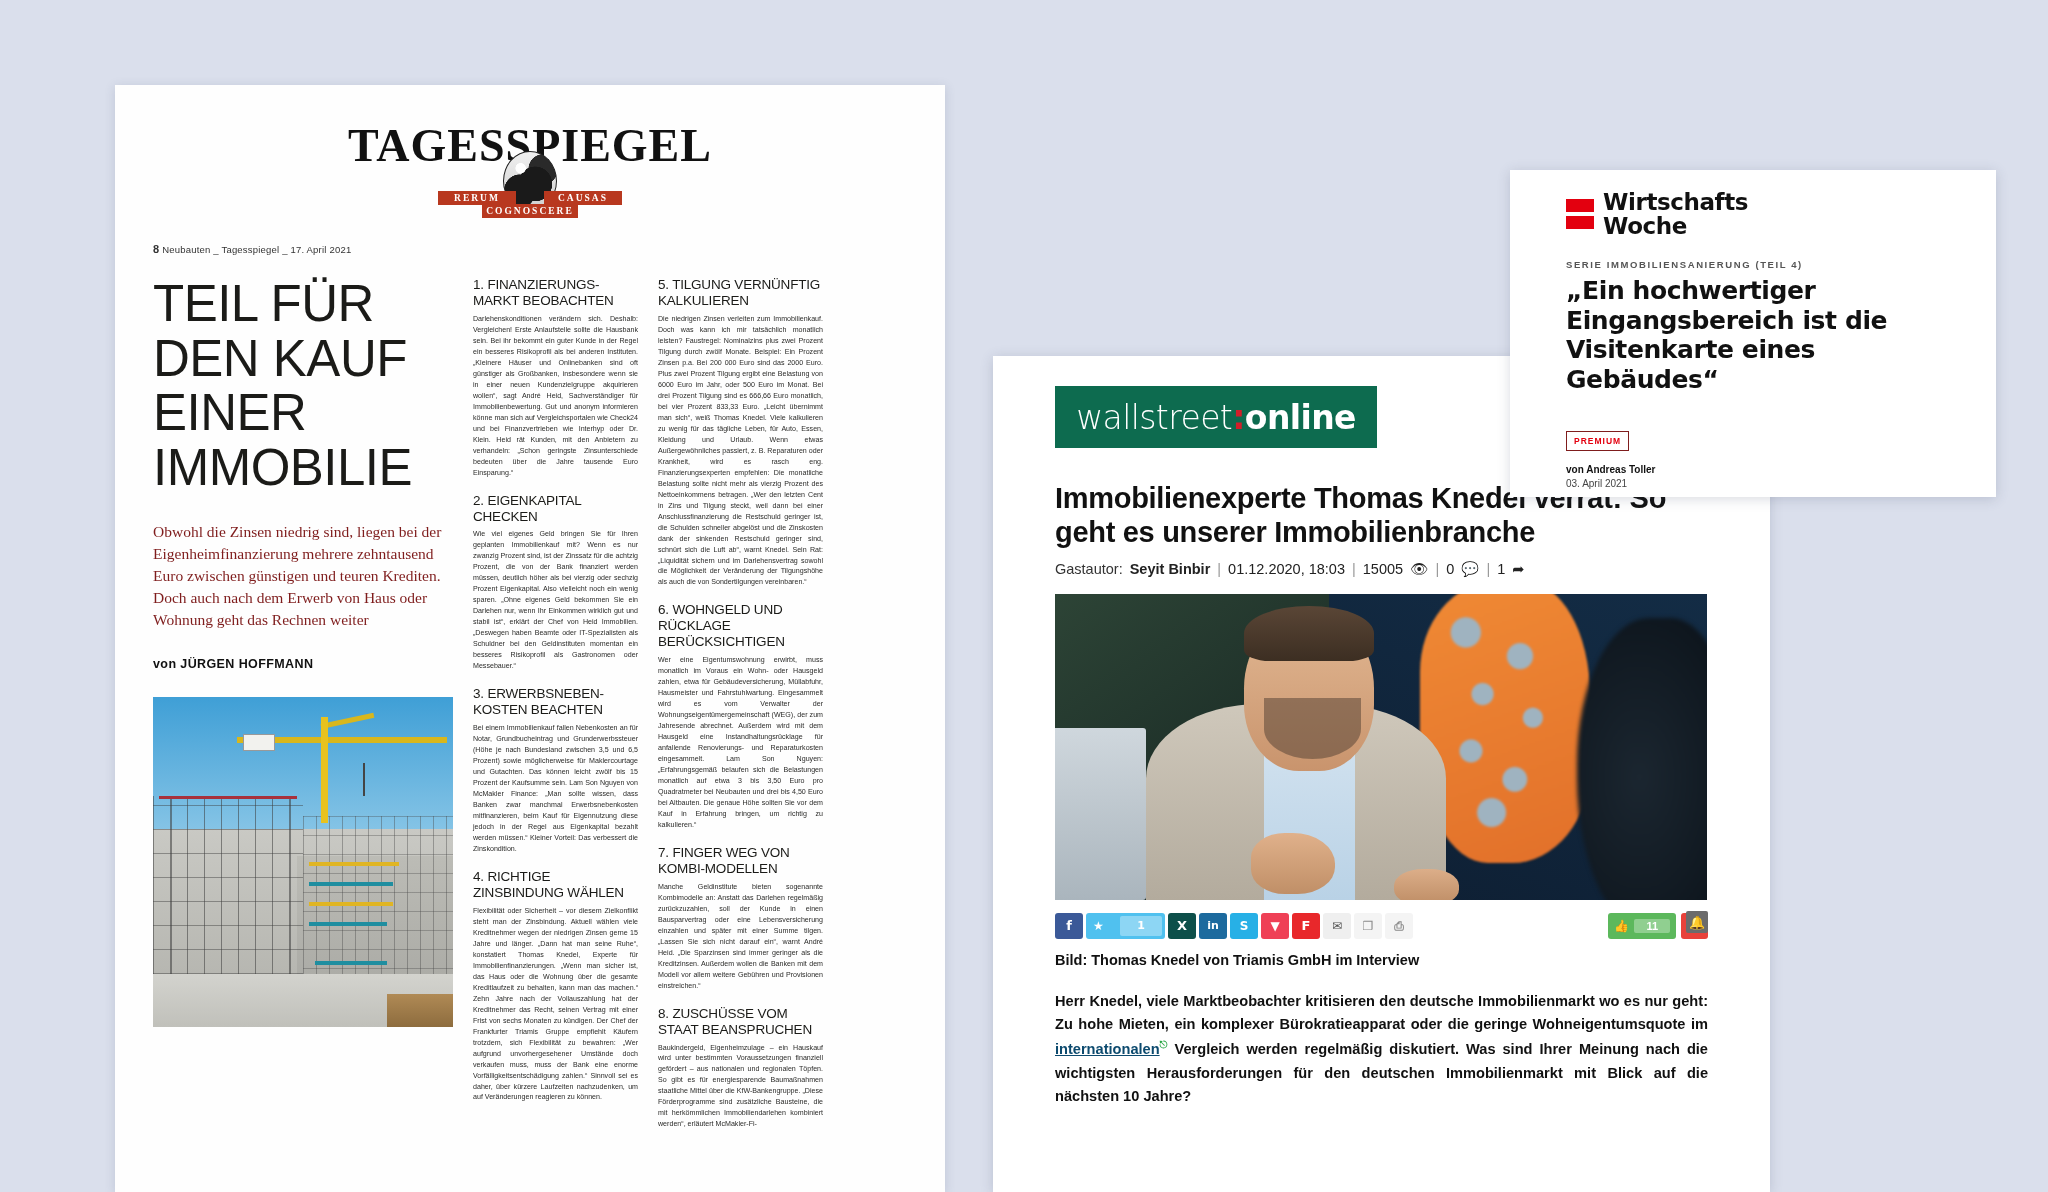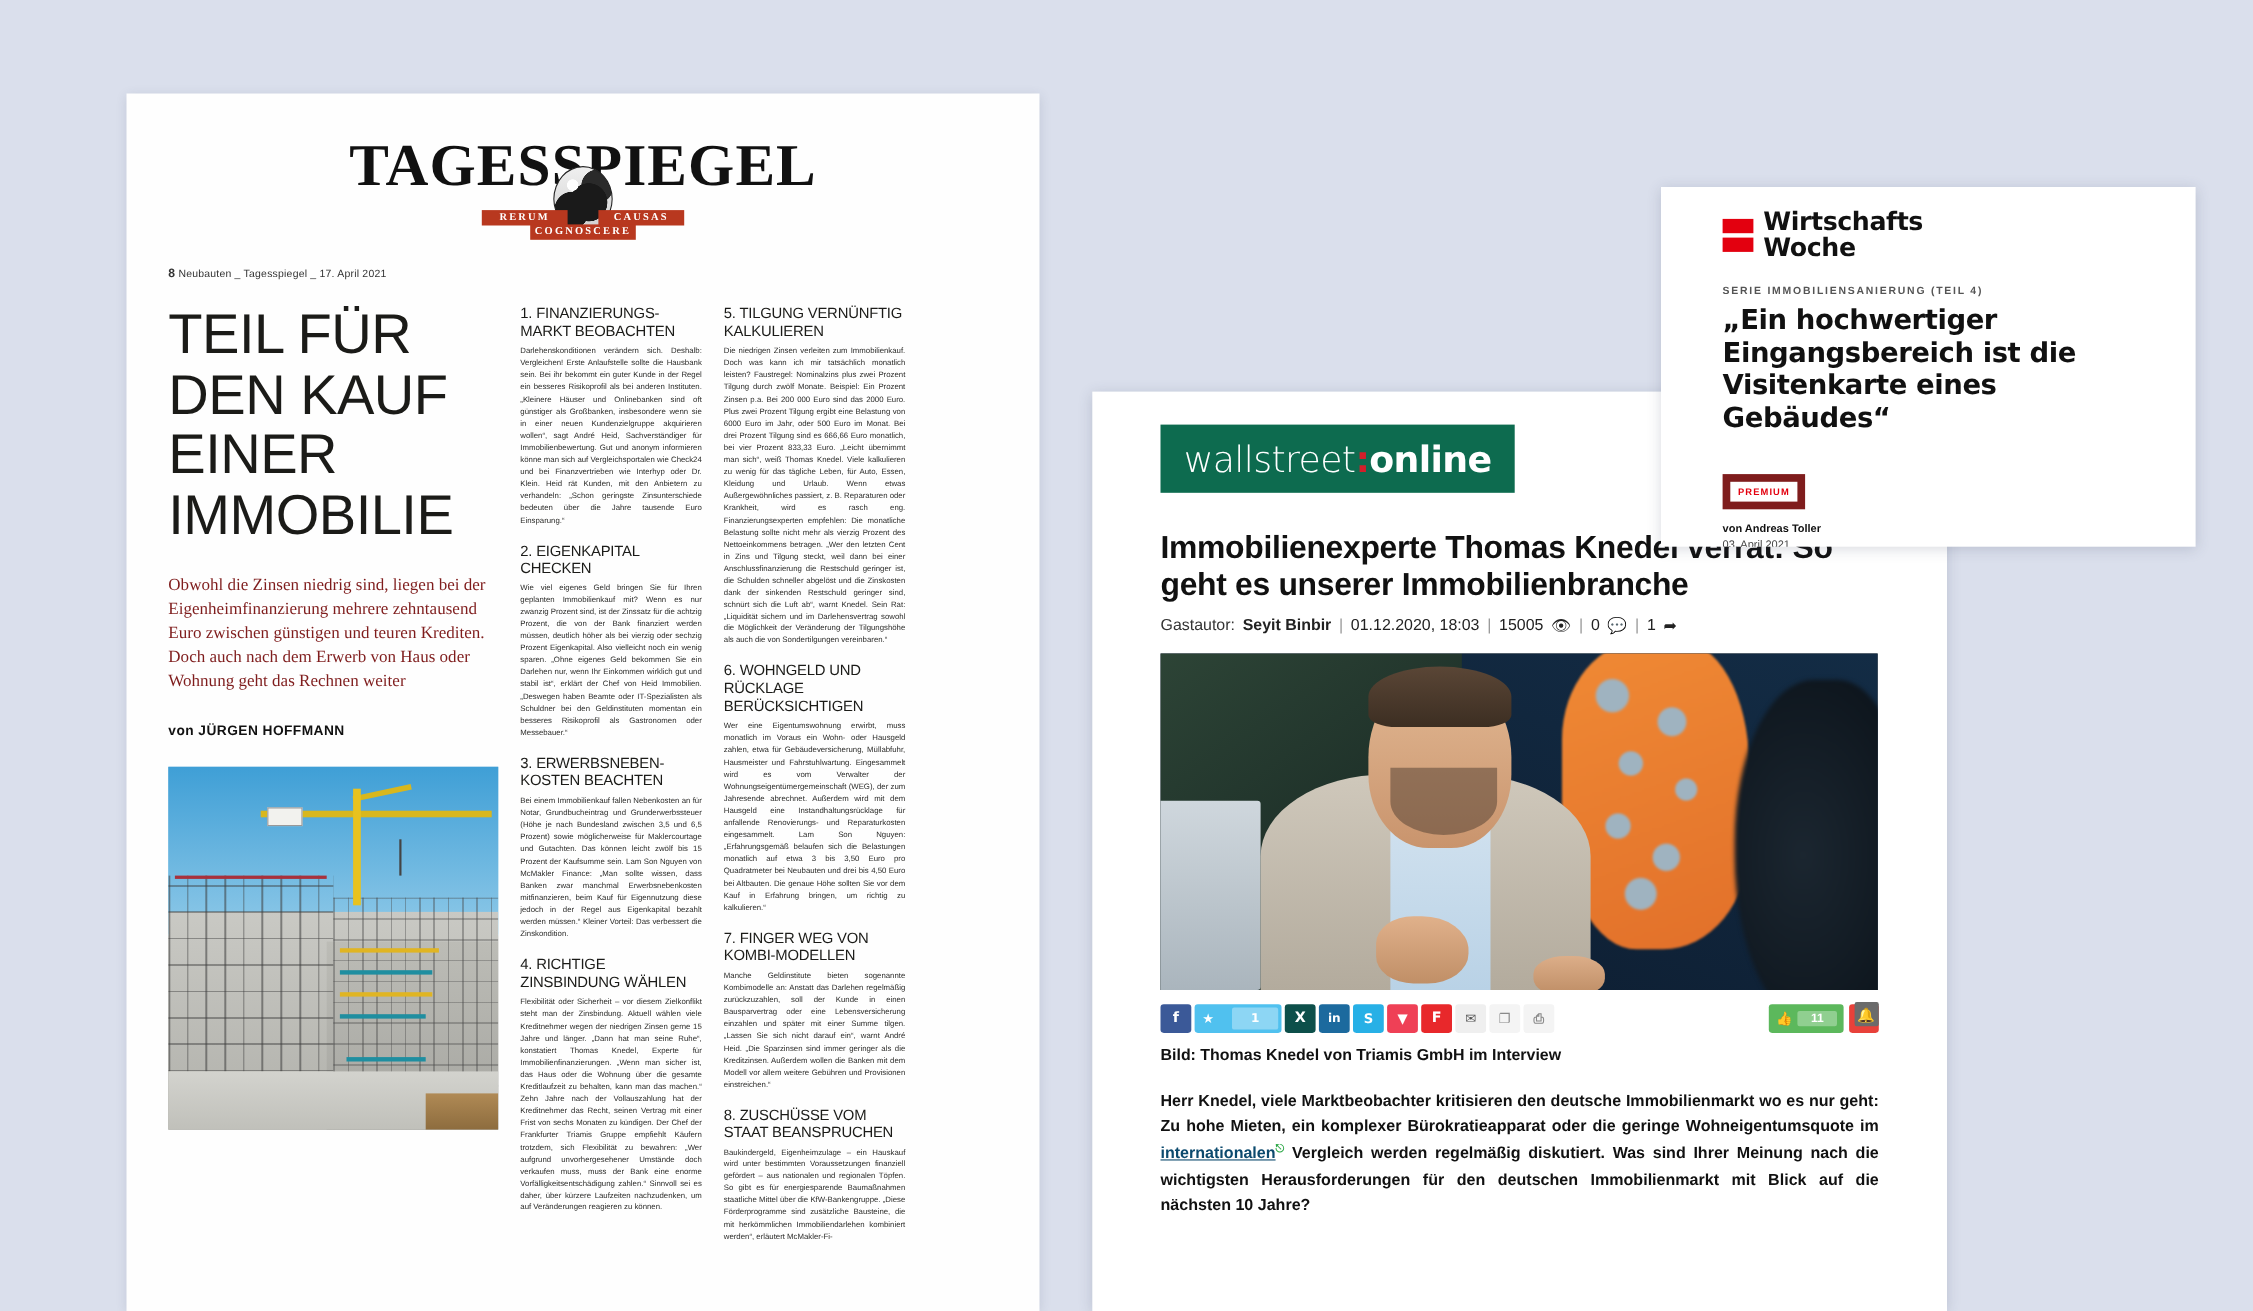--- a/index.html
+++ b/index.html
@@ -14,21 +14,21 @@
   #newspaper{
     position:absolute;left:115px;top:85px;width:830px;height:1107px;
     background:#fefefe;
     box-shadow:0 2px 10px rgba(60,70,100,.17);
     overflow:hidden;
   }
   .masthead{position:relative;height:112px;margin-top:28px;}
   .ts-word{
     position:absolute;left:0;right:0;top:10px;text-align:center;
     font-family:"Liberation Serif", serif;
-    font-weight:700;font-size:54px;letter-spacing:1px;color:#111;
+    font-weight:700;font-size:46px;letter-spacing:1px;color:#111;
     line-height:1;
   }
   .ts-globe{
     position:absolute;left:50%;top:38px;transform:translateX(-50%);
     width:52px;height:58px;border-radius:50%;
     background:
       radial-gradient(circle at 32% 28%, #ffffff 0 9%, rgba(255,255,255,0) 10%),
       radial-gradient(ellipse at 60% 55%, #1a1a1a 0 38%, rgba(0,0,0,0) 39%),
       radial-gradient(ellipse at 30% 68%, #1a1a1a 0 30%, rgba(0,0,0,0) 31%),
       radial-gradient(ellipse at 75% 30%, #2a2a2a 0 26%, rgba(0,0,0,0) 27%),
@@ -231,21 +231,21 @@
     letter-spacing:-.4px;font-family:"DejaVu Sans",sans-serif;}
   .wiwo-kicker{
     margin-top:20px;font-size:9.5px;letter-spacing:1.6px;color:#555;
     font-weight:600;
   }
   .wiwo-title{
     margin-top:6px;font-size:25px;font-weight:700;line-height:1.19;
     color:#111;letter-spacing:-.4px;font-family:"DejaVu Sans",sans-serif;
   }
   .badge{
-    margin-top:15px;display:inline-block;border:7px solid #7f1d1d;color:#e3000f;
+    margin-top:15px;display:inline-block;border:1px solid #7f1d1d;color:#e3000f;
     font-size:8.5px;font-weight:700;letter-spacing:1px;padding:4px 7px;
   }
   .wiwo-author{margin-top:13px;font-size:10px;font-weight:700;color:#111;}
   .wiwo-date{margin-top:3px;font-size:10px;color:#444;}
 </style>
 </head>
 <body>
 
 <div id="newspaper">
 

